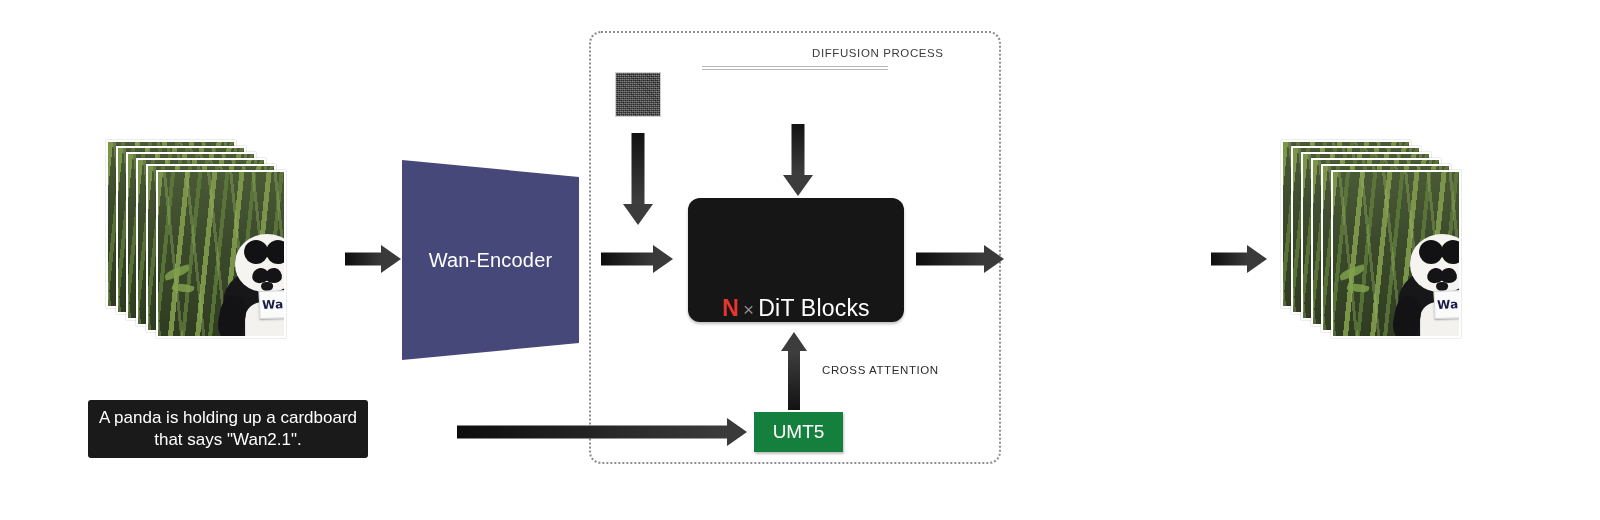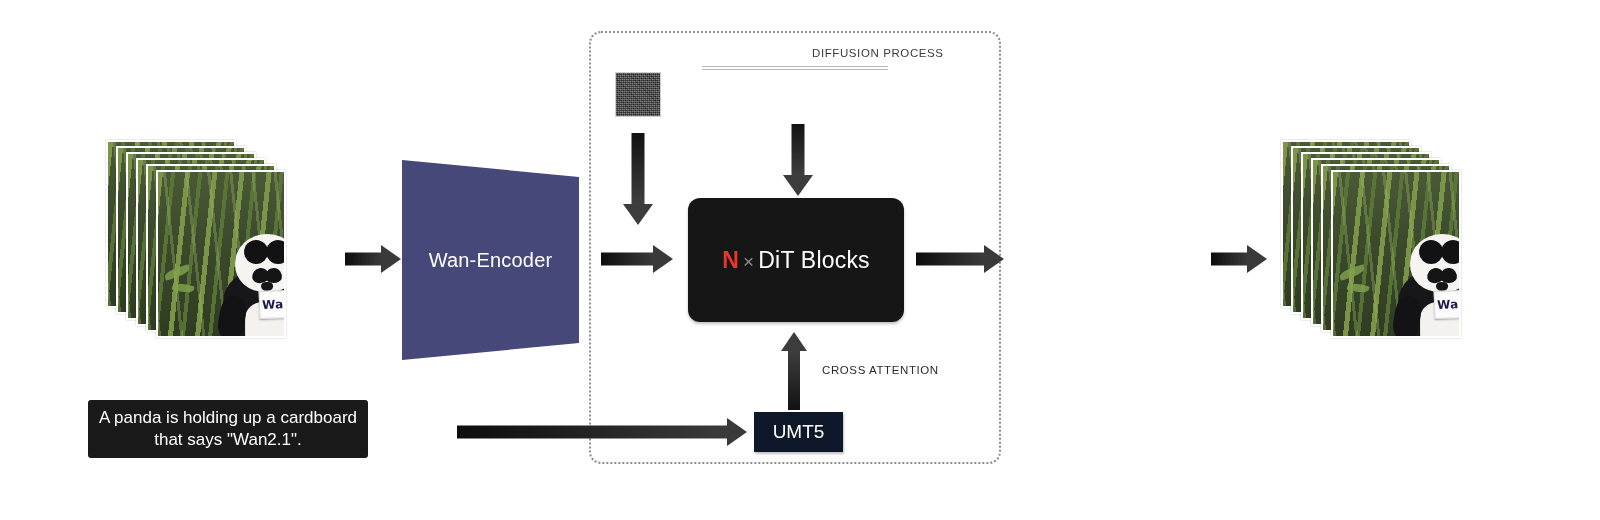--- a/index.html
+++ b/index.html
@@ -81,41 +81,41 @@
   
   .trap{position:absolute;display:flex;align-items:center;justify-content:center;}
   .trap .shape{position:absolute;inset:0;background:#47487a;}
   .trap.enc .shape{clip-path:polygon(0% 0%, 100% 8.5%, 100% 91.5%, 0% 100%);}
   .trap.dec .shape{clip-path:polygon(0% 8.5%, 100% 0%, 100% 100%, 0% 91.5%);}
   .trap .label{position:relative;color:#ffffff;font-size:20px;letter-spacing:.2px;}
 
   
   .dit{
     position:absolute;left:688px;top:198px;width:216px;height:124px;
-    background:#161616;border-radius:12px;display:flex;align-items:center;justify-content:center;
+    background:#161616;border-radius:12px;display:flex;align-items:flex-end;justify-content:center;
     box-shadow:0 2px 3px rgba(0,0,0,.25);
   }
   .dit .t{font-size:23px;color:#ffffff;letter-spacing:.2px;}
   .dit .n{color:#e8352e;font-weight:700;}
   .dit .x{color:#8d8d8d;font-size:19px;padding:0 4px;}
 
   
   .timestep-wrap{position:absolute;left:700px;top:66px;width:190px;height:48px;}
   .ts-line{position:absolute;left:2px;right:2px;height:1px;background:#b6b6b6;}
   .ts-line.a{top:0px;} .ts-line.b{top:3px;}
   .timestep{
     position:absolute;left:0;top:7px;width:190px;height:41px;background:#564b42;
     display:flex;align-items:center;justify-content:center;
     box-shadow:1px 2px 2px rgba(0,0,0,.28);
   }
   .timestep span{color:#f2efec;font-size:20px;}
 
   
   .umt5{
-    position:absolute;left:754px;top:412px;width:89px;height:40px;background:#0f172a;
+    position:absolute;left:754px;top:412px;width:89px;height:40px;background:#15803d;
     display:flex;align-items:center;justify-content:center;
     box-shadow:1px 2px 2px rgba(0,0,0,.25);
   }
   .umt5 span{color:#ffffff;font-size:19px;}
 
   
   .noise{
     position:absolute;left:615px;top:72px;width:46px;height:45px;
     border:1px solid #cfcfcf;box-sizing:border-box;
     background-color:#3d3d3d;

